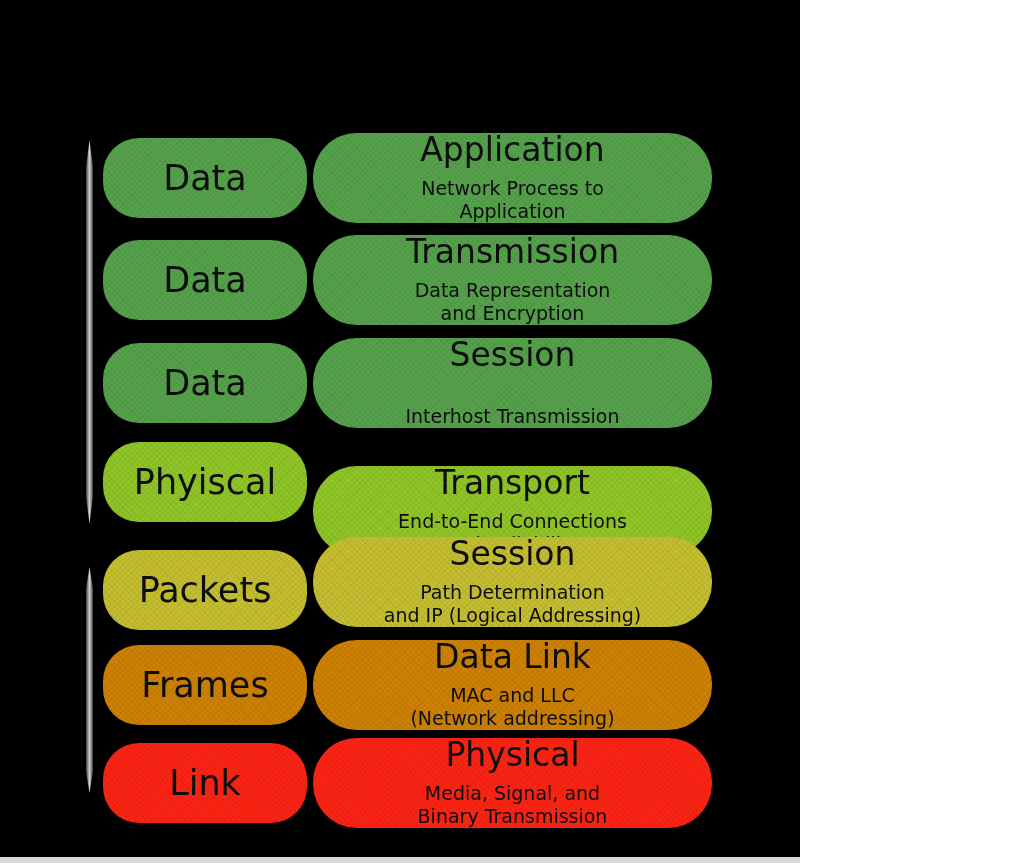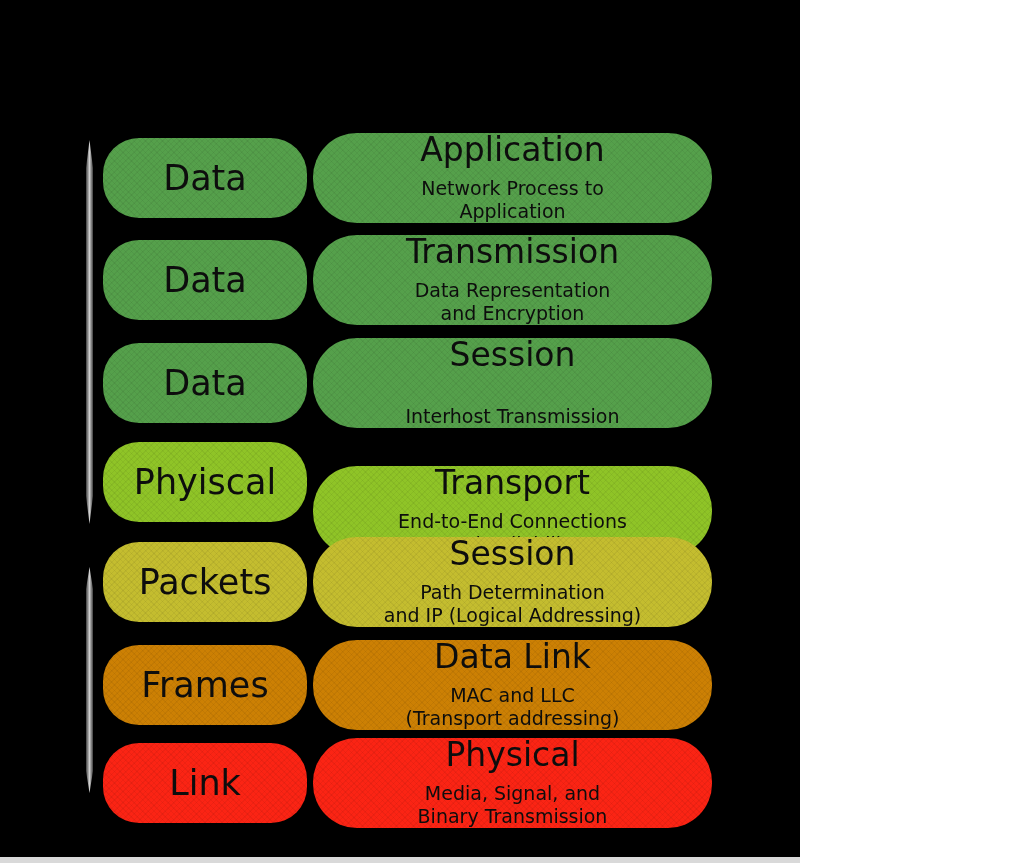--- a/index.html
+++ b/index.html
@@ -175,38 +175,38 @@
       <span class="unit-label">Phyiscal</span>
     </div>
     <div class="layer-box" style="background-color: rgb(143, 196, 39); margin-top: 29px;">
       <div class="layer-title">Transport</div>
       <div class="layer-desc">End-to-End Connections
 and Reliability</div>
     </div>
   </div>
 
   <div class="layer-row">
-    <div class="unit-box" style="background-color: rgb(196, 189, 47);">
+    <div class="unit-box" style="background-color: rgb(196, 189, 47); margin-top: 8px;">
       <span class="unit-label">Packets</span>
     </div>
     <div class="layer-box" style="background-color: rgb(196, 189, 47);">
       <div class="layer-title">Session</div>
       <div class="layer-desc">Path Determination
 and IP (Logical Addressing)</div>
     </div>
   </div>
 
   <div class="layer-row">
     <div class="unit-box" style="background-color: rgb(204, 128, 4);">
       <span class="unit-label">Frames</span>
     </div>
     <div class="layer-box" style="background-color: rgb(204, 128, 4);">
       <div class="layer-title">Data Link</div>
       <div class="layer-desc">MAC and LLC
-(Transport addressing)</div>
+(Network addressing)</div>
     </div>
   </div>
 
   <div class="layer-row">
     <div class="unit-box" style="background-color: rgb(251, 36, 20);">
       <span class="unit-label">Link</span>
     </div>
     <div class="layer-box" style="background-color: rgb(251, 36, 20);">
       <div class="layer-title">Physical</div>
       <div class="layer-desc">Media, Signal, and

